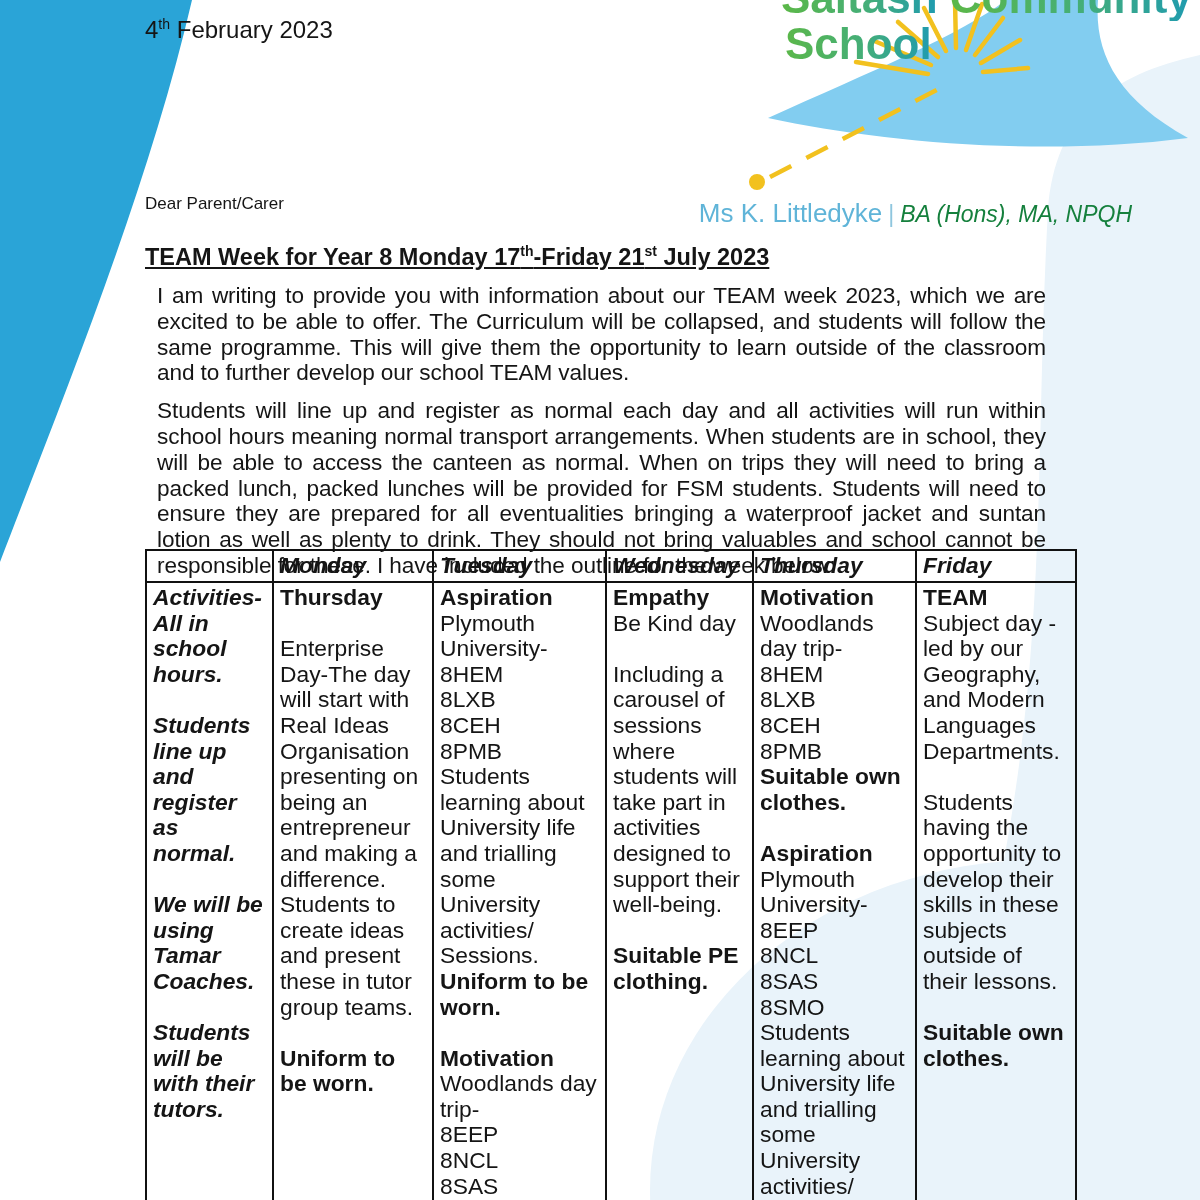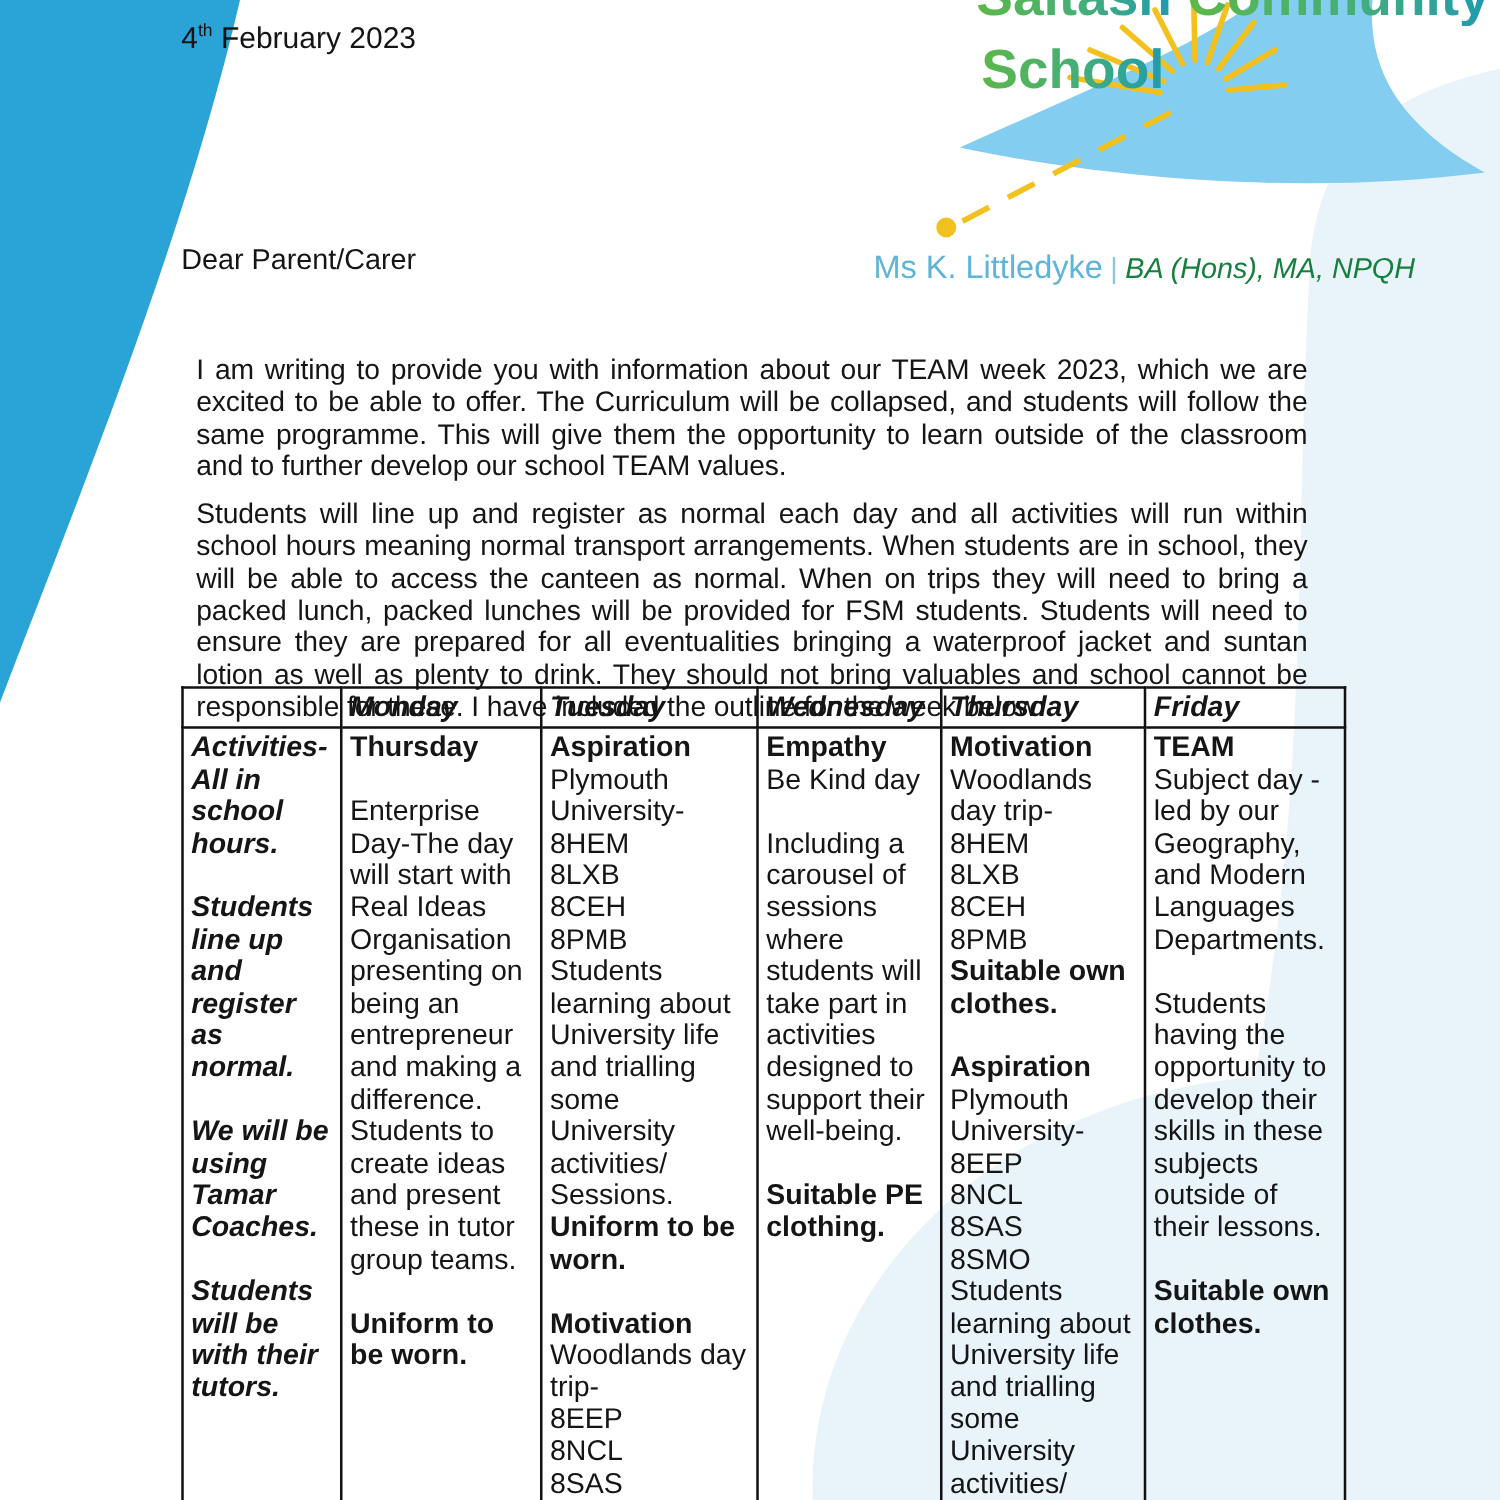--- a/index.html
+++ b/index.html
@@ -15,32 +15,32 @@
   .date sup{font-size:14px;vertical-align:super;}
 
   
   .logo{left:781px;top:-25px;line-height:46px;font-size:44px;font-weight:bold;z-index:3;}
   .logo .gradline{
     background:linear-gradient(90deg,#5CB847 0%,#44AE79 55%,#1F9BB0 100%);
     -webkit-background-clip:text;background-clip:text;
     color:#3FA86C;-webkit-text-fill-color:transparent;
     display:inline-block;
   }
-  .logo .l3{padding-left:4px;margin-top:12px;}
+  .logo .l3{padding-left:4px;}
 
   
   .ht-label{left:700px;top:172px;width:432px;text-align:right;
     font-size:24px;font-weight:bold;color:#EFB512;letter-spacing:.5px;}
   .ht-name{left:560px;top:198px;width:572px;text-align:right;
     font-size:26px;color:#5FB4D8;}
   .ht-name .sep{color:#8FC6DE;padding:0 6px;font-size:23px;}
   .ht-name .quals{font-style:italic;font-size:23px;color:#15803d;}
 
   
-  .salutation{left:145px;top:194px;font-size:23px;}
+  .salutation{left:145px;top:194px;font-size:17px;}
   .heading{left:145px;top:243px;font-size:23.5px;font-weight:bold;}
   .heading .hd{text-decoration:underline;}
   .heading sup{font-size:14px;vertical-align:super;}
   .bodytext{left:145px;top:271px;width:913px;font-size:22.6px;line-height:25.8px;
     text-align:justify;letter-spacing:-0.1px;}
   .bodytext p{margin:12px;}
 
   
   .week-table{position:absolute;left:145px;top:549px;z-index:2;
     border-collapse:collapse;table-layout:fixed;width:930px;background:transparent;}
@@ -96,20 +96,23 @@
     <div class="gradline">Community</div>
     <div class="gradline l3">School</div>
   </div>
 
   <div class="layer ht-name">
     <span>Ms K. Littledyke</span><span class="sep">|</span><span class="quals">BA (Hons), MA, NPQH</span>
   </div>
 
   <div class="layer salutation">Dear Parent/Carer</div>
 
+  <div class="layer heading">
+    <span class="hd"><span>TEAM Week for Year 8 Monday 17</span><sup>th</sup><span>-Friday 21</span><sup>st</sup><span> July 2023</span></span>
+  </div>
 
   <div class="layer bodytext">
     <p>I am writing to provide you with information about our TEAM week 2023, which we are excited to be able to offer. The Curriculum will be collapsed, and students will follow the same programme. This will give them the opportunity to learn outside of the classroom and to further develop our school TEAM values.</p>
     <p>Students will line up and register as normal each day and all activities will run within school hours meaning normal transport arrangements. When students are in school, they will be able to access the canteen as normal. When on trips they will need to bring a packed lunch, packed lunches will be provided for FSM students. Students will need to ensure they are prepared for all eventualities bringing a waterproof jacket and suntan lotion as well as plenty to drink. They should not bring valuables and school cannot be responsible for these. I have included the outline for the week below:</p>
   </div>
 
   <table class="week-table">
     <colgroup>
       <col style="width:127px">
         <col style="width:160px">

